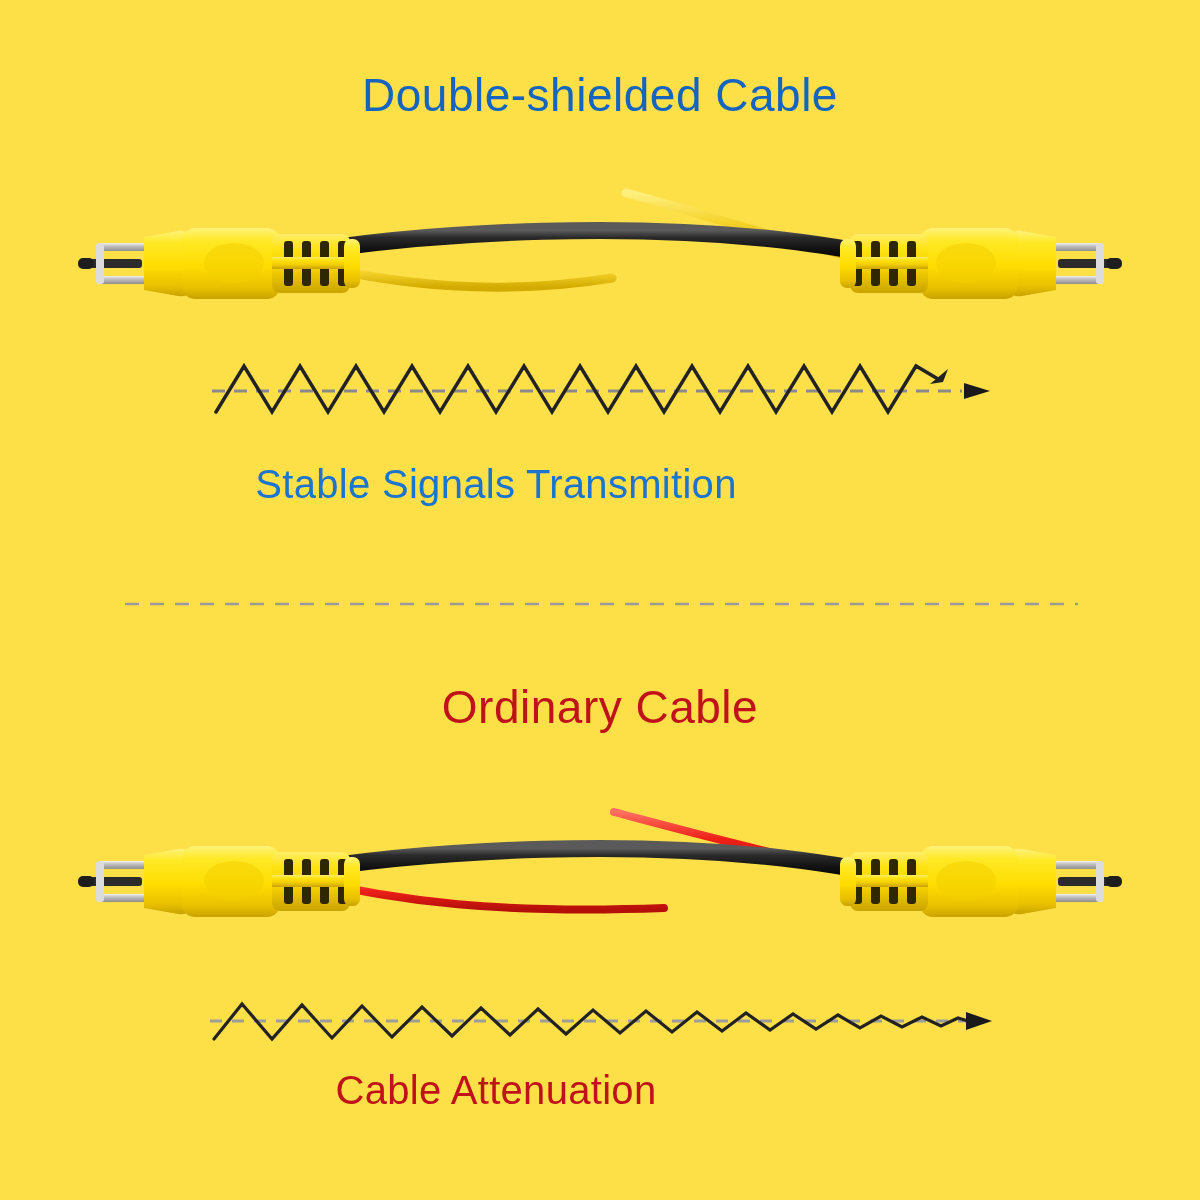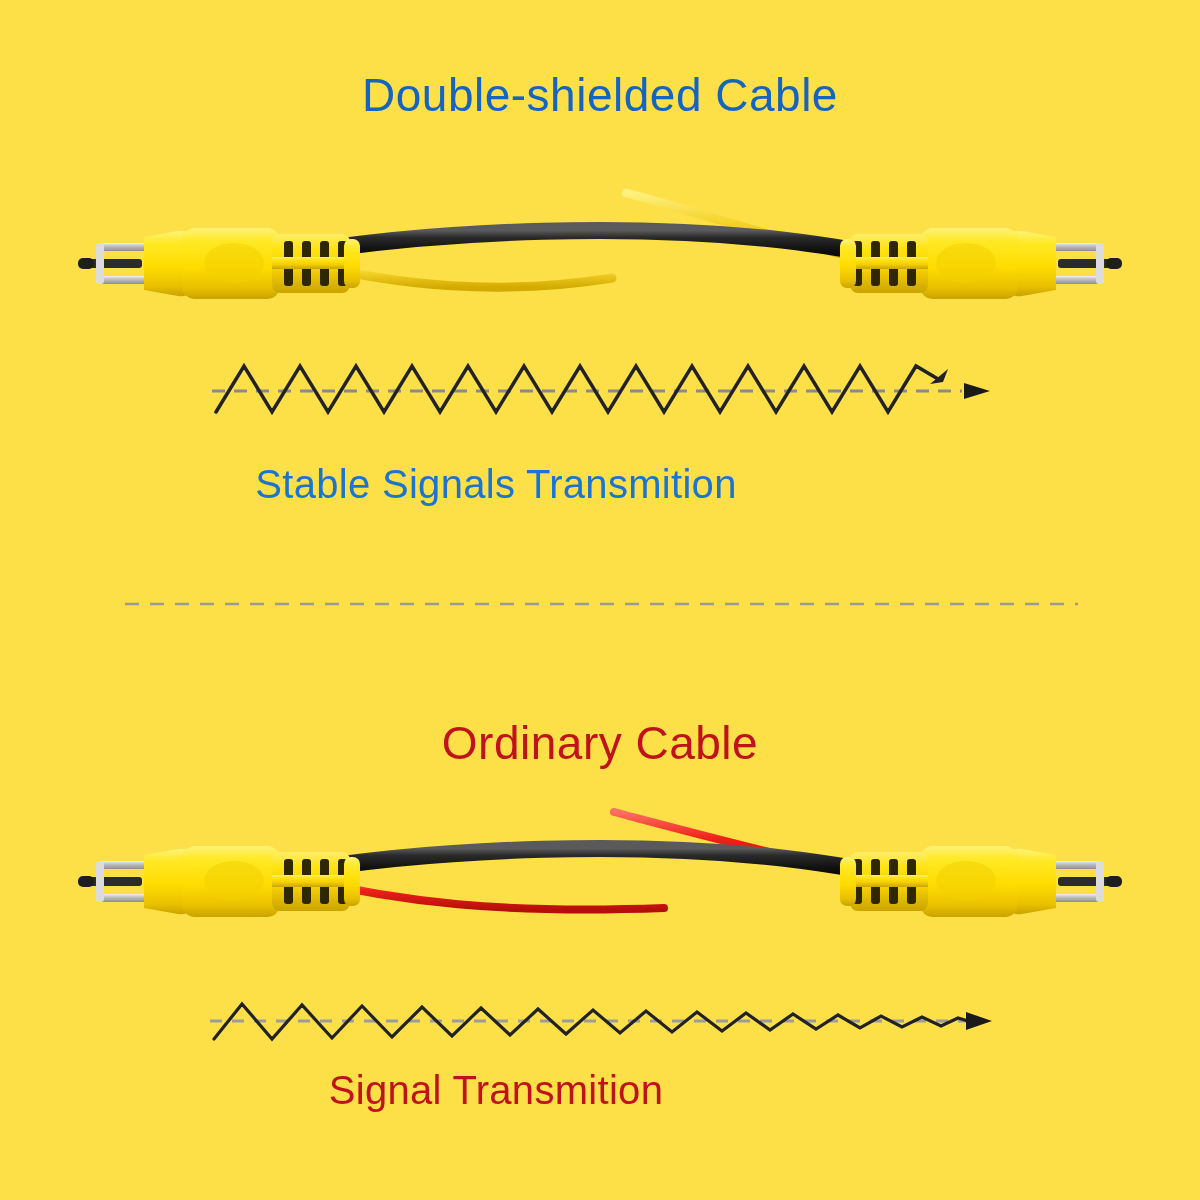--- a/index.html
+++ b/index.html
@@ -46,21 +46,21 @@
   }
   .caption-blue { color: #1b74cf; }
   .caption-red  { color: #c0121b; }
   .svg-layer {
     position: absolute;
     left: 0;
     top: 0;
   }
   .title-top      { top: 68px; }
   .caption-top    { top: 462px; }
-  .title-bottom   { top: 716px; }
+  .title-bottom   { top: 680px; }
   .caption-bottom { top: 1068px; }
 </style>
 </head>
 <body>
 
 <div id="infographic">
 
   <div class="section">
 
     <div class="title title-blue title-top">Double-shielded Cable</div>
@@ -182,16 +182,16 @@
         </g>
       </g>
 
       <g>
         <line x1="210" y1="1021" x2="966" y2="1021" stroke="#9c9c9c" stroke-width="3" stroke-dasharray="12 10"></line>
         <polyline points="214,1039 242,1004 272,1039 302,1005 332,1038 362,1006 392,1037 422,1007 452,1036 481,1008 510,1035 538,1009 566,1034 593,1010 620,1033 646,1011 672,1032 697,1012 722,1031 746,1013 770,1030 793,1014 816,1029 838,1015 860,1028 881,1016 902,1027 922,1017 941,1026 958,1018 968,1021" stroke="#222222" stroke-width="3.2" fill="none" stroke-linejoin="miter" stroke-linecap="round"></polyline>
         <path d="M966 1012 L992 1021 L966 1030 Z" fill="#1a1a1a"></path>
       </g>
     </svg>
 
-    <div class="caption caption-red caption-bottom">Signal Transmition</div>
+    <div class="caption caption-red caption-bottom">Cable Attenuation</div>
   </div>
 
 </div>
 
 </body></html>

